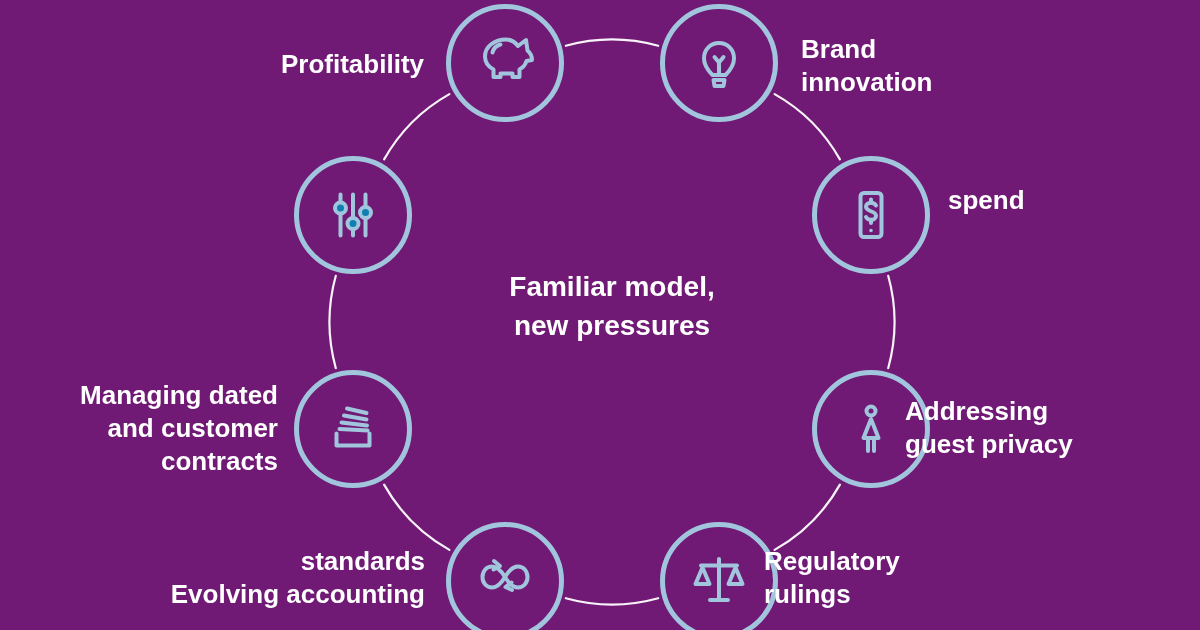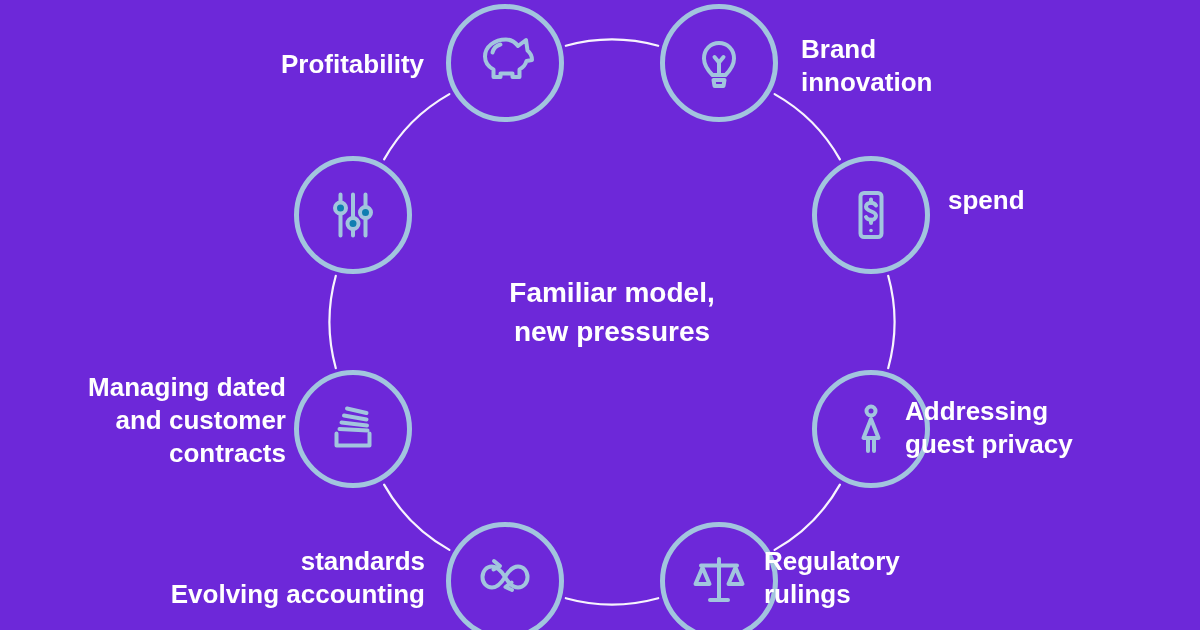--- a/index.html
+++ b/index.html
@@ -1,19 +1,19 @@
 <!DOCTYPE html>
 <html><head>
 <meta charset="utf-8">
 <style>
   html,body{margin:0;padding:0;}
   .canvas{
     position:relative;
     width:1200px;height:630px;
-    background:#6d28d9;
+    background:#701a75;
     overflow:hidden;
     font-family:"Liberation Sans", sans-serif;
   }
   .ring-layer{position:absolute;left:0;top:0;width:1200px;height:630px;}
   .connector{fill:none;stroke:#ffffff;stroke-width:2.2;stroke-linecap:round;opacity:.95;}
   .node{
     position:absolute;
     width:108px;height:108px;
     border:5px solid #a2c5de;
     border-radius:50%;
@@ -26,21 +26,21 @@
   .label{
     position:absolute;
     color:#ffffff;
     font-size:26px;font-weight:700;line-height:33px;
     white-space:nowrap;
   }
   .label .line{display:block;}
   .align-right{text-align:right;}
   .center-title{
     position:absolute;
-    left:412px;top:273px;width:400px;
+    left:412px;top:267px;width:400px;
     text-align:center;
     color:#ffffff;
     font-size:28px;font-weight:700;line-height:39px;
   }
   .center-title .line{display:block;}
 </style>
 </head>
 <body>
 
 <div class="canvas">
@@ -144,21 +144,21 @@
   <div class="label" style="left:764px;top:545px;">
     <span class="line">Regulatory</span>
     <span class="line">rulings</span>
   </div>
 
   <div class="label align-right" style="left:125px;top:545px;width:300px;">
     <span class="line">standards</span>
     <span class="line">Evolving accounting</span>
   </div>
 
-  <div class="label align-right" style="left:0px;top:371px;width:278px;padding-left:8px;">
+  <div class="label align-right" style="left:0px;top:379px;width:278px;">
     <span class="line">Managing dated</span>
     <span class="line">and customer</span>
     <span class="line">contracts</span>
   </div>
 
 
   <div class="center-title">
     <span class="line">Familiar model,</span>
     <span class="line">new pressures</span>
   </div>

